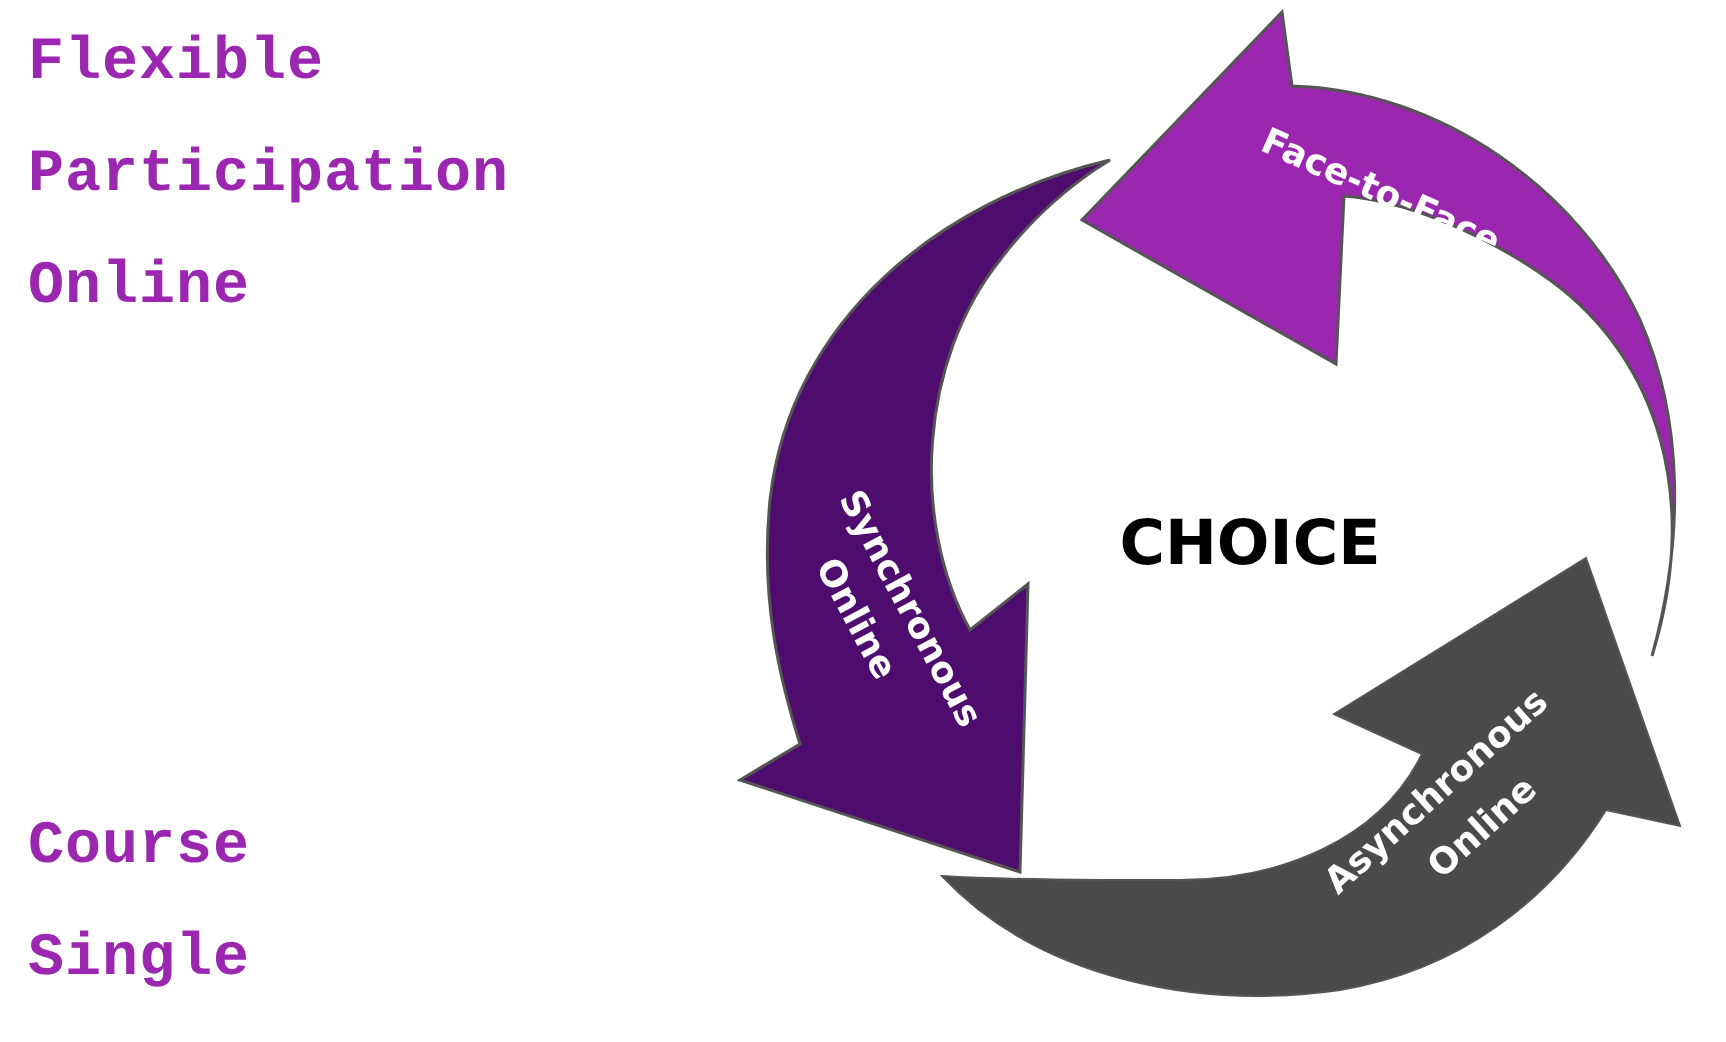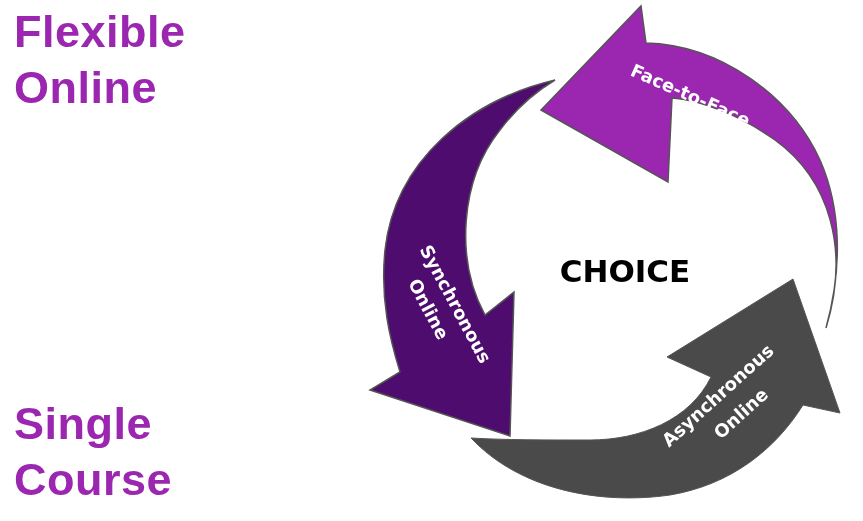--- a/index.html
+++ b/index.html
@@ -11,23 +11,23 @@
       width: 863px;
       height: 521px;
       position: relative;
       overflow: hidden;
       font-family: "DejaVu Sans", sans-serif;
     }
     .title-block {
       position: absolute;
       left: 14px;
       color: #9b27b0;
-      font-family: Liberation Sans, sans-serif;
+      font-family: Liberation Mono, monospace;
       font-weight: bold;
-      font-size: 45px;
+      font-size: 30px;
       line-height: 56px;
       letter-spacing: 0.5px;
     }
     .title-block div { white-space: nowrap; }
     #title-top { top: 4px; }
     #title-bottom { top: 396px; }
     svg.cycle {
       position: absolute;
       left: 0;
       top: 0;
@@ -43,26 +43,27 @@
       font-weight: bold;
       font-size: 18px;
       fill: #ffffff;
     }
   </style>
 </head>
 <body>
 
 <div class="title-block" id="title-top">
   <div>Flexible</div>
+  <div>Participation</div>
   <div>Online</div>
 </div>
 
 <div class="title-block" id="title-bottom">
+  <div>Course</div>
   <div>Single</div>
-  <div>Course</div>
 </div>
 
 <svg class="cycle" width="863" height="521" viewBox="0 0 863 521">
 
   <g>
     <path d="M 826 328
              C 850 250, 830 180, 775 140
              C 740 115, 700 100, 672 98
              L 668 182
              L 541 110

